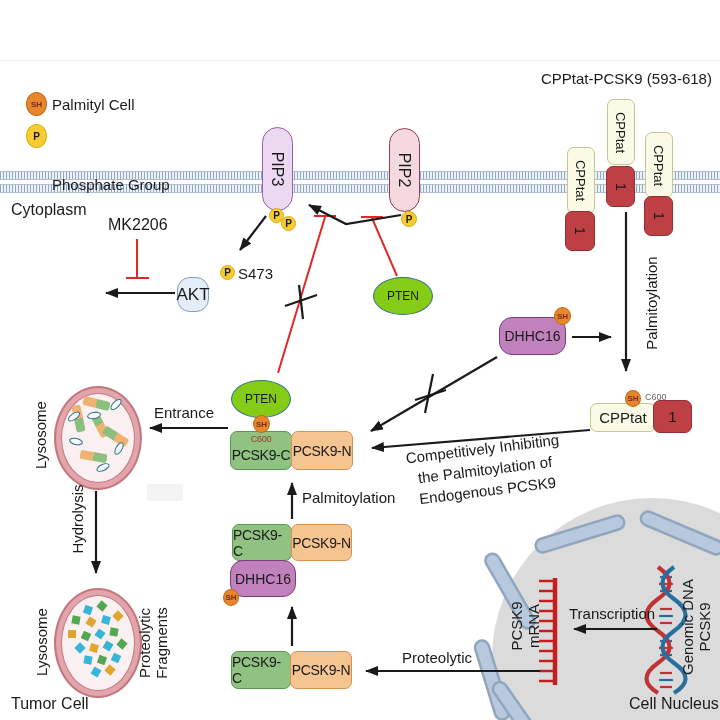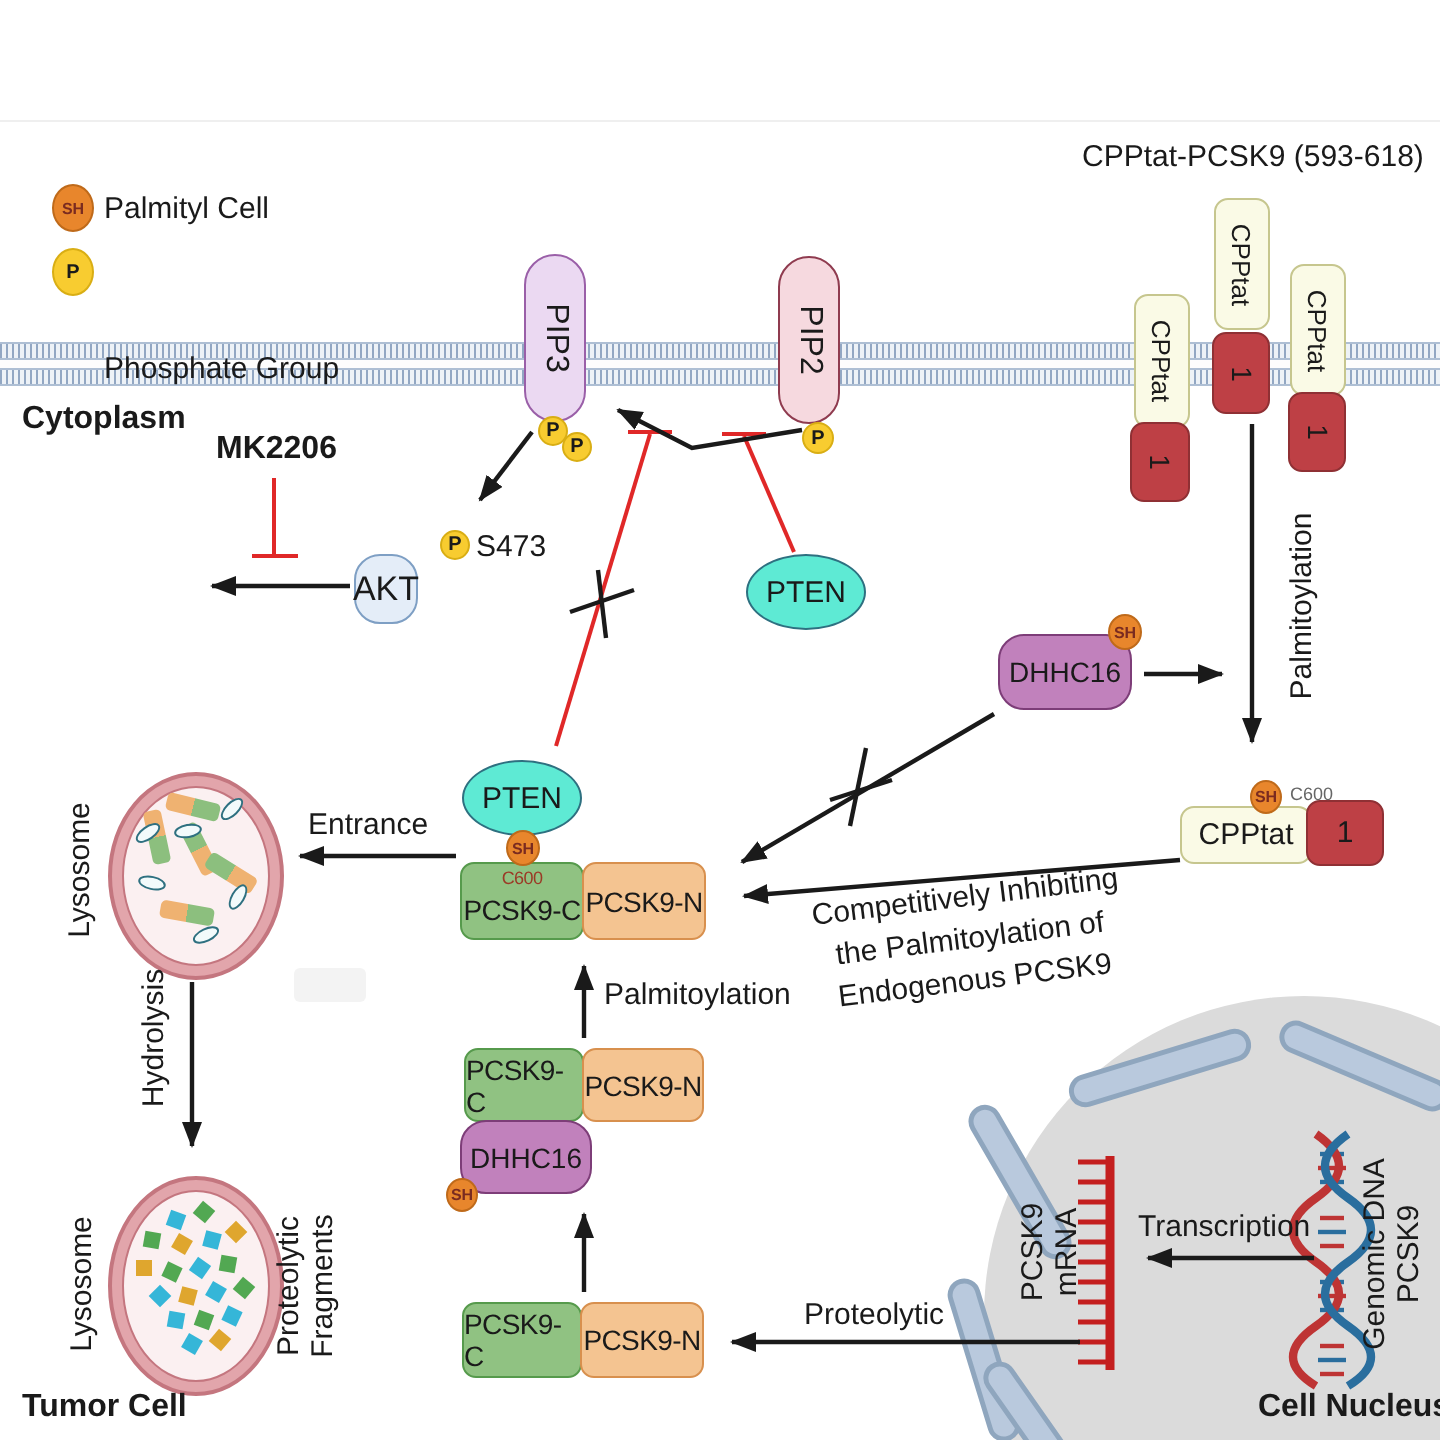--- a/index.html
+++ b/index.html
@@ -1,33 +1,33 @@
 <!DOCTYPE html>
 <html><head>
 <meta charset="utf-8">
 <style>
   html,body{margin:0;padding:0;background:#fff;}
   .canvas{position:relative;width:720px;height:720px;background:#ffffff;overflow:hidden;
           font-family:"Liberation Sans",sans-serif;color:#1a1a1a;}
   .abs{position:absolute;}
   .lbl{position:absolute;font-size:15px;white-space:nowrap;color:#1a1a1a;z-index:4;}
-  .lbl16{font-size:16px;font-weight:bold;}
+  .lbl16{font-size:16px;}
   .rot90ccw{transform:translate(-50%,-50%) rotate(-90deg);}
   .box{position:absolute;display:flex;align-items:center;justify-content:center;z-index:3;box-sizing:border-box;}
   .vrot{transform:rotate(90deg);white-space:nowrap;}
   .capsule{border-radius:16px;}
   .pip3{background:#ebd9f2;border:1.6px solid #9a5fa8;}
   .pip2{background:#f6d9df;border:1.6px solid #8f3b4f;}
   .cream{background:#fafae6;border:1.6px solid #c6c68e;border-radius:7px;font-size:13px;}
   .redbox{background:#be4045;border:1.6px solid #8f3034;border-radius:7px;font-size:14px;color:#1a1a1a;}
   .greenbox{background:#90c282;border:1.8px solid #569a4c;border-radius:7px;font-size:14px;letter-spacing:-.3px;}
   .orangebox{background:#f4c491;border:1.8px solid #d8904e;border-radius:7px;font-size:14px;letter-spacing:-.3px;}
   .purplebox{background:#c181bc;border:1.8px solid #7d3d78;border-radius:13px;font-size:14px;}
   .aktbox{background:#e4edf8;border:1.6px solid #7e9fc4;border-radius:13px;font-size:17px;}
-  .pten{background:#5eead4;border:1.8px solid #2e7080;border-radius:50%;font-size:15px;}
+  .pten{background:#84cc16;border:1.8px solid #2e7080;border-radius:50%;font-size:12px;}
   .badge{position:absolute;display:flex;align-items:center;justify-content:center;border-radius:50%;
          font-weight:bold;z-index:5;box-sizing:border-box;}
   .sh{background:#e8862c;border:1px solid #bf6a1a;color:#7a2b20;font-size:8px;}
   .pb{background:#f8cc30;border:1px solid #d9ae14;color:#1a1a1a;font-size:10px;}
   .membrane{position:absolute;left:0;top:171px;width:720px;height:22px;z-index:1;}
   .mem-band{height:7px;border-top:1px solid #aebfd4;border-bottom:1px solid #aebfd4;
     background:repeating-linear-gradient(90deg,#92a7c3 0px,#92a7c3 1px,#edf2f7 1px,#edf2f7 3px);}
   .mem-gap{height:4px;background:#fdfdfd;}
   .lyso{position:absolute;border-radius:50%;background:#e2a5ab;border:2.5px solid #c4767f;z-index:3;}
   .lyso-in{position:absolute;left:5px;top:5px;right:5px;bottom:5px;border-radius:50%;

